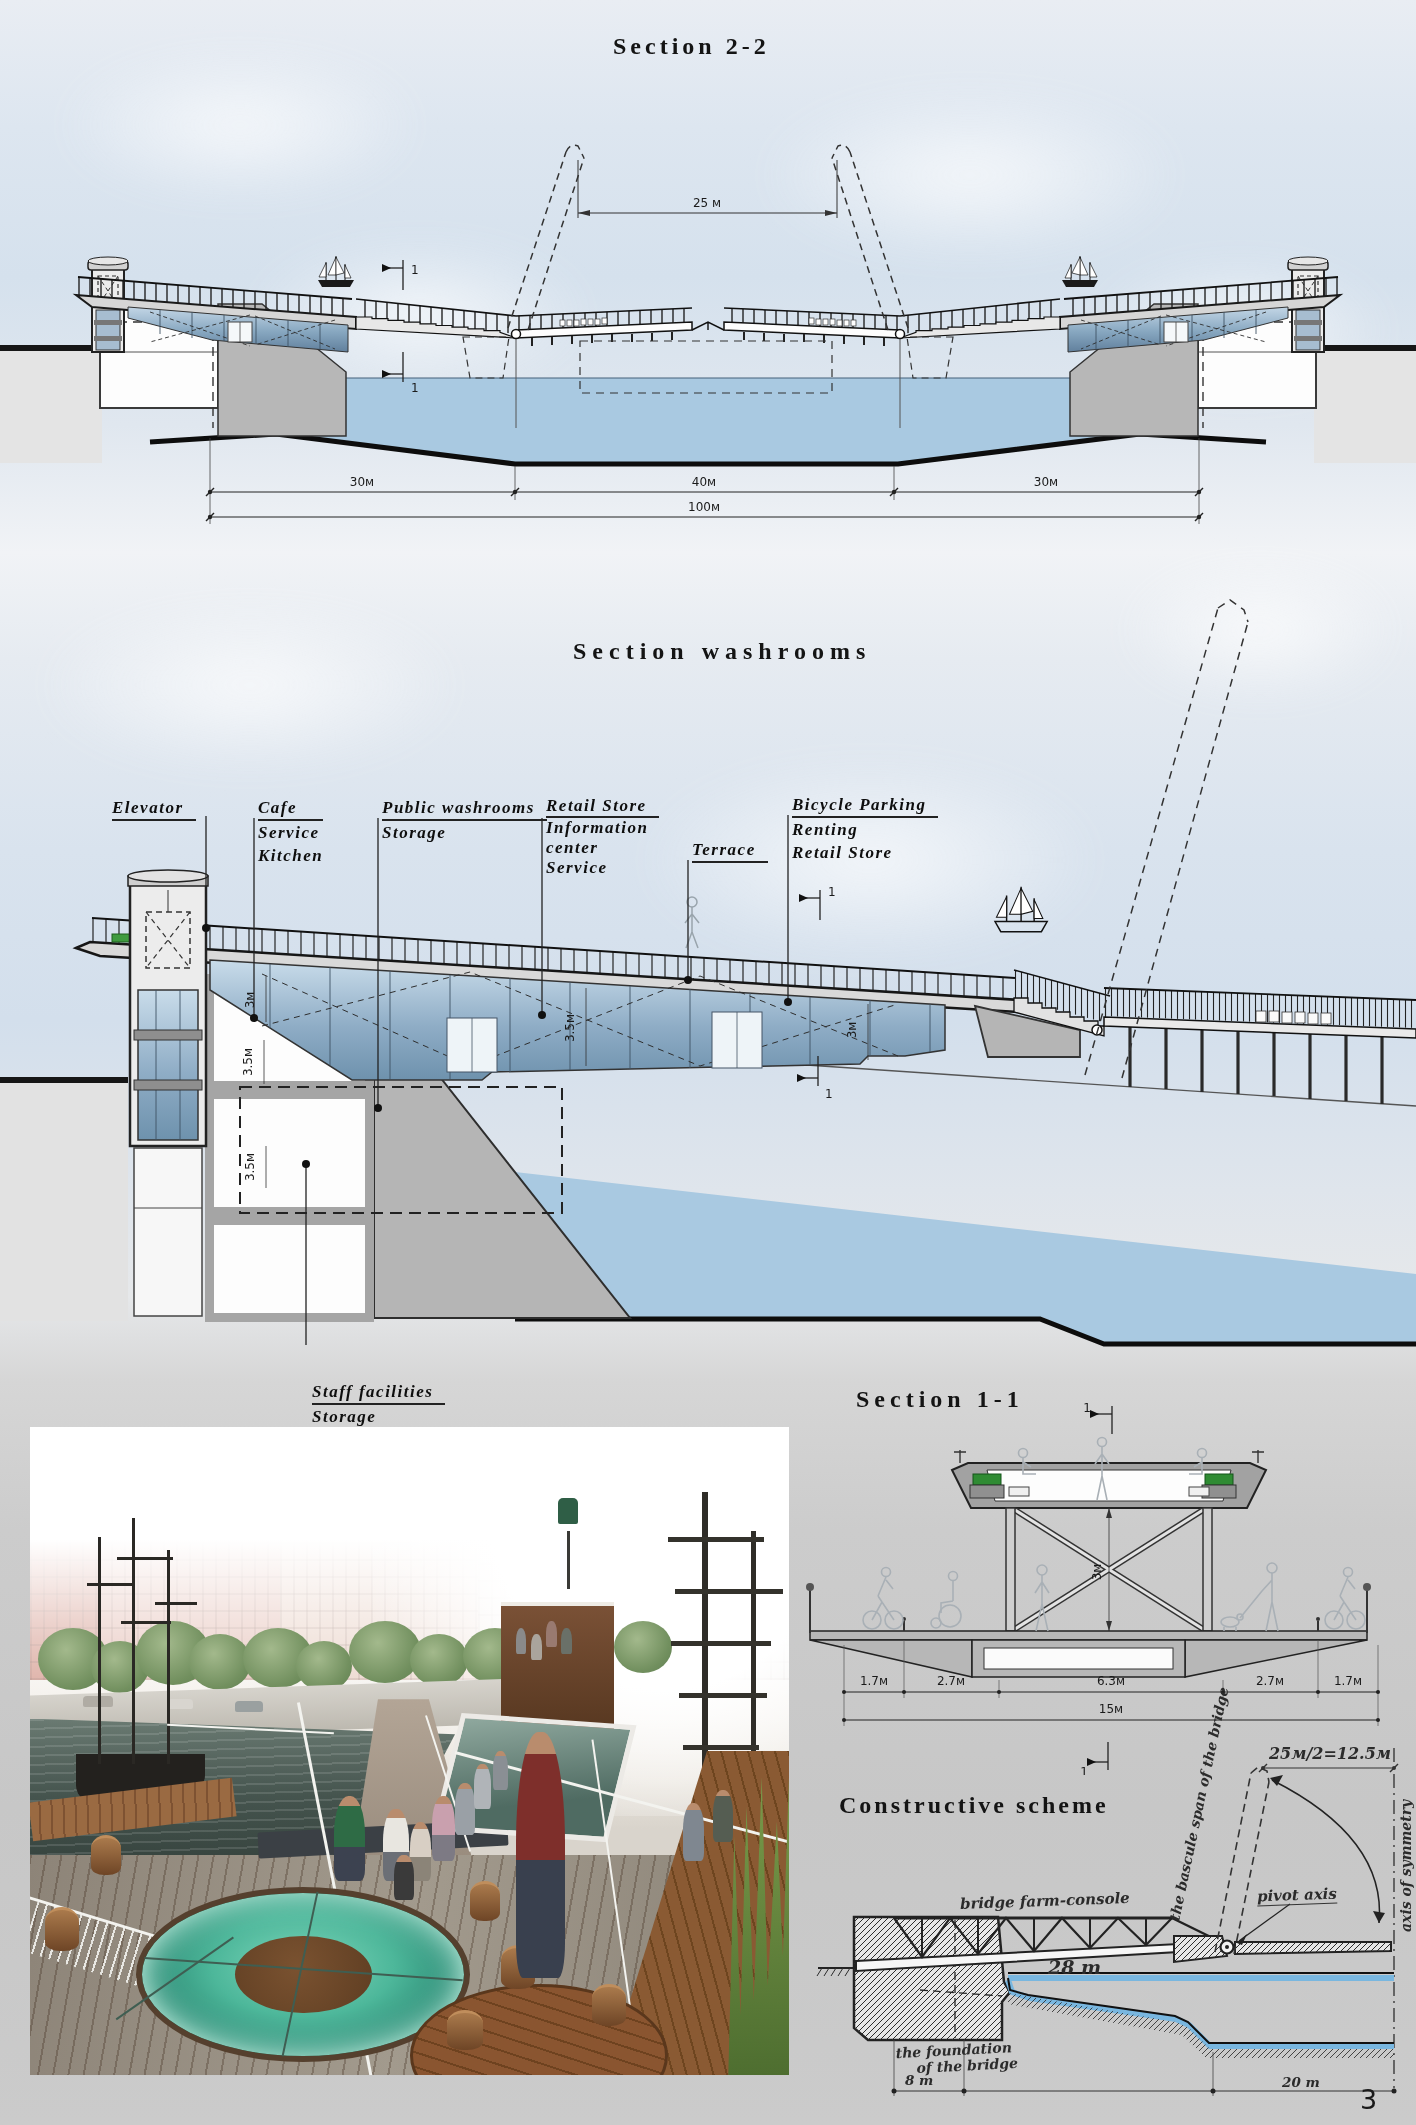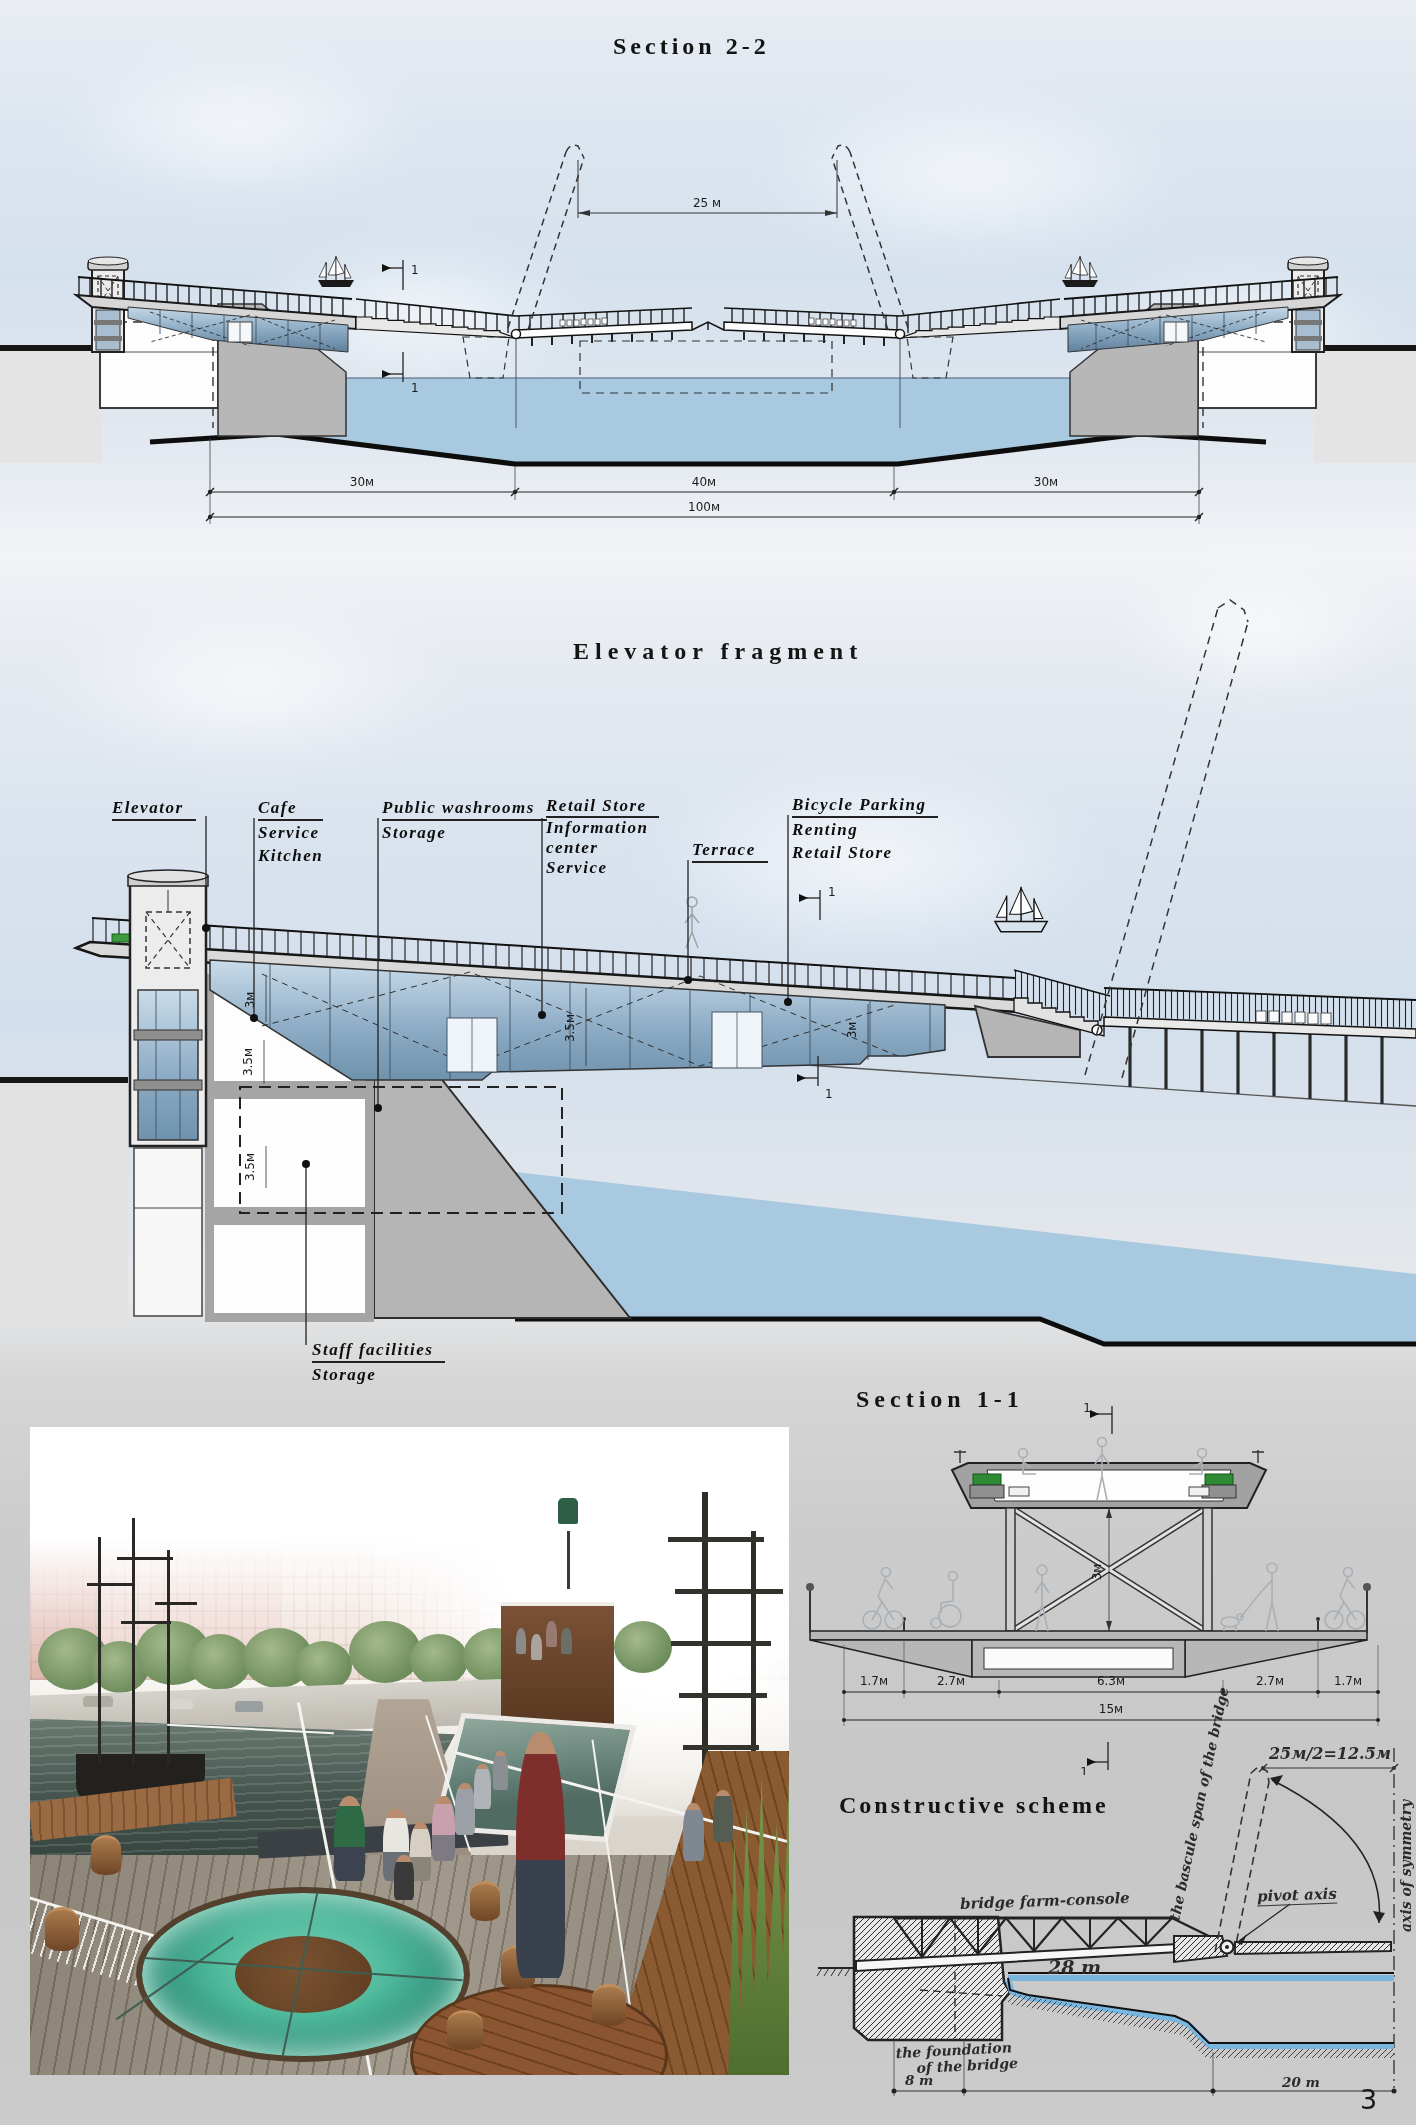--- a/index.html
+++ b/index.html
@@ -40,21 +40,21 @@
 
 <div class="cloud" style="left:60px;top:50px;width:360px;height:150px"></div>
 <div class="cloud" style="left:760px;top:90px;width:420px;height:170px"></div>
 <div class="cloud" style="left:1090px;top:260px;width:300px;height:140px"></div>
 <div class="cloud" style="left:250px;top:240px;width:340px;height:150px"></div>
 <div class="cloud" style="left:40px;top:600px;width:420px;height:170px"></div>
 <div class="cloud" style="left:640px;top:760px;width:460px;height:200px"></div>
 <div class="cloud" style="left:1120px;top:560px;width:280px;height:140px"></div>
 
 <span class="title" style="left:613px;top:33px;letter-spacing:4px">Section 2-2</span>
-<span class="title" style="left:573px;top:638px;letter-spacing:6px">Elevator fragment</span>
+<span class="title" style="left:573px;top:638px;letter-spacing:6px">Section washrooms</span>
 <span class="title" style="left:856px;top:1386px;letter-spacing:5px">Section 1-1</span>
 <span class="title" style="left:839px;top:1792px;letter-spacing:3px">Constructive scheme</span>
 
 <div class="panel" style="left:0;top:0;width:1416px;height:560px">
 <svg viewBox="0 0 1416 560">
  <defs>
   <linearGradient id="gg1" x1="0" y1="0" x2="0" y2="1">
    <stop offset="0" stop-color="#c3d6e6"></stop>
             <stop offset=".55" stop-color="#87a7c0"></stop>
             <stop offset="1" stop-color="#61809d"></stop>
@@ -411,21 +411,21 @@
  <span>Service</span>
 </div>
 <div class="callout" style="left:692px;top:838px">
  <span class="u">Terrace</span>
 </div>
 <div class="callout" style="left:792px;top:793px">
  <span class="u">Bicycle Parking</span>
  <span>Renting</span>
  <span>Retail Store</span>
 </div>
-<div class="callout" style="left:312px;top:1338px">
+<div class="callout" style="left:312px;top:1380px">
  <span class="u">Staff facilities</span>
  <span>Storage</span>
 </div>
 
 <div id="render">
  <div class="r-b" style="left:0;top:12%;width:9%;height:27%;background-color:#c97f6f"></div>
  <div class="r-b" style="left:9%;top:8%;width:24%;height:31%;background-color:#dcab9f"></div>
  <div class="r-b" style="left:33%;top:4%;width:26%;height:35%;background-color:#e2c3b4"></div>
  <div class="r-b" style="left:59%;top:10%;width:18%;height:27%;background-color:#e8d4c8"></div>
  <div class="r-b" style="left:77%;top:8%;width:23%;height:31%;background-color:#ded8cf"></div>

